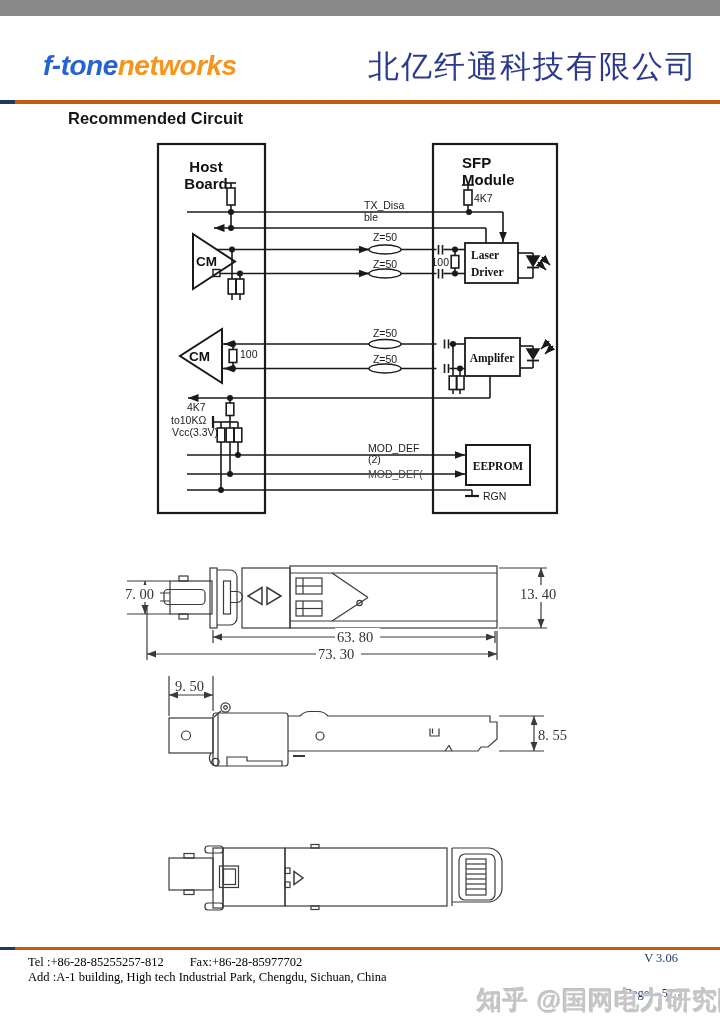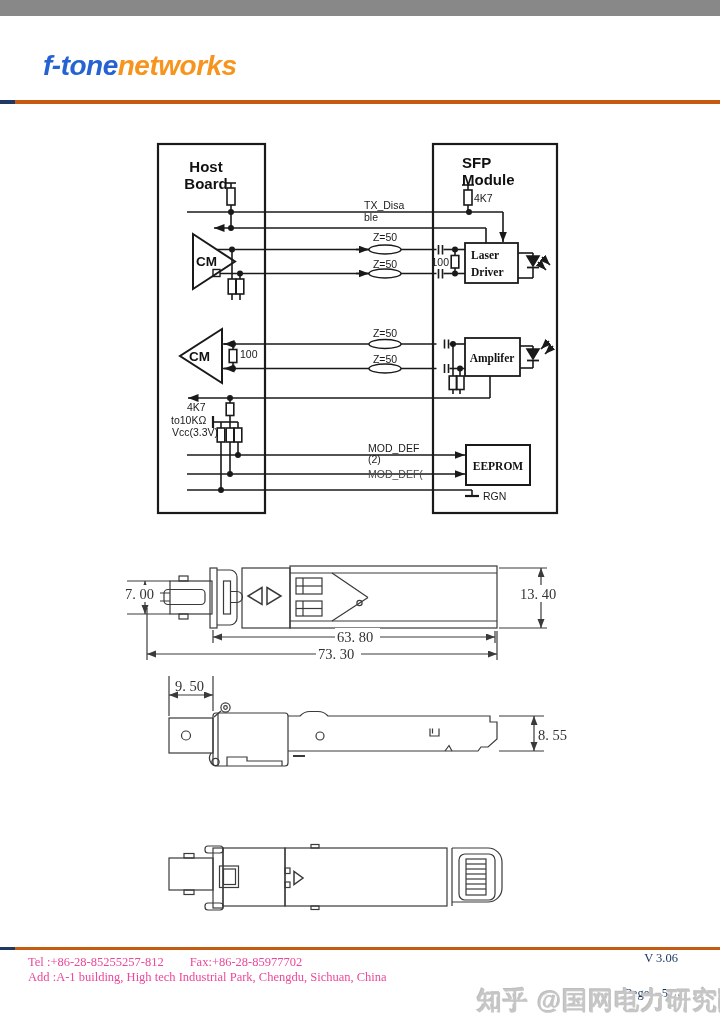--- a/index.html
+++ b/index.html
@@ -21,37 +21,39 @@
   .sec.c{top:93px;} .sec.m{top:508px;font-size:17px;}
   
   .ct{font-family:"Liberation Sans",sans-serif;font-size:10.5px;fill:#1a1a1a;}
   .cbold{font-family:"Liberation Sans",sans-serif;font-size:15px;font-weight:bold;fill:#111;}
   .cmtxt{font-family:"Liberation Sans",sans-serif;font-size:13.5px;font-weight:bold;fill:#111;}
   .chip{font-family:"Liberation Serif",serif;font-size:11.5px;font-weight:bold;fill:#111;}
   .faded{fill:#4a4a4a;}
   .dm{font-family:"Liberation Serif",serif;font-size:14.5px;fill:#333;}
   
   .ftxt{position:absolute;left:28px;font-family:"Liberation Serif",serif;font-size:12.5px;
-        color:#ec4899;white-space:pre;}
+        color:#000000;white-space:pre;}
   .fr{position:absolute;font-family:"Liberation Serif",serif;font-size:12.5px;color:#17365d;white-space:pre;}
   .gap{display:inline-block;width:26px;}
   .wm{position:absolute;left:477px;top:968px;font-size:25px;color:#c6c6c6;letter-spacing:1px;
       font-weight:bold;white-space:nowrap;z-index:5;
       text-shadow:2px 2px 1px #ffffff,-1px -1px 0 #bdbdbd;}
 </style>
 </head>
 <body>
 
 <div class="page">
 
   <div class="logo"><span class="lb">f-tone</span><span class="lo">networks</span></div>
+  <div class="cn-title">北亿纤通科技有限公司</div>
   <div class="rule hdr">
       <span class="cap"></span>
     </div>
 
+  <div class="sec c">Recommended Circuit</div>
 
   <svg style="position:absolute;left:0;top:125px" width="720" height="380" viewBox="0 125 720 380">
     <defs>
       <marker id="ae" markerUnits="userSpaceOnUse" markerWidth="12" markerHeight="9" refX="10.5" refY="4" orient="auto">
         <path d="M0,0 L10.5,4 L0,8 Z" fill="#1a1a1a"></path>
         </marker>
       <marker id="me" markerUnits="userSpaceOnUse" markerWidth="10" markerHeight="8" refX="9" refY="3.5" orient="auto">
         <path d="M0,0 L9,3.5 L0,7 Z" fill="#3a3a3a"></path>
         </marker>
       <marker id="ms" markerUnits="userSpaceOnUse" markerWidth="10" markerHeight="8" refX="9" refY="3.5" orient="auto-start-reverse">

